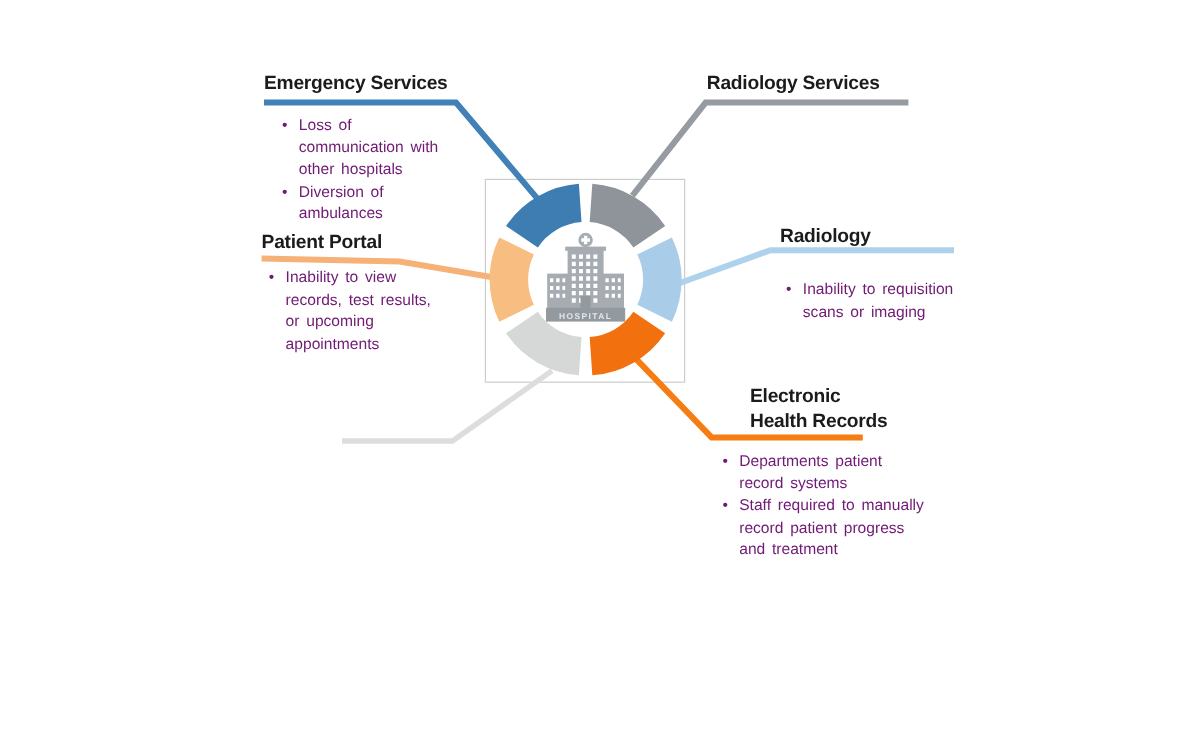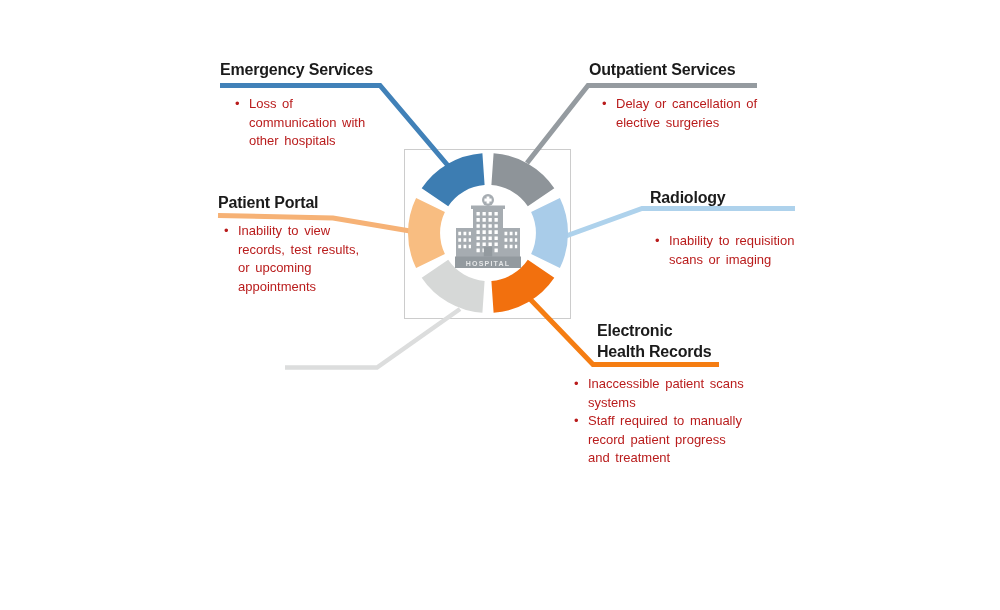--- a/index.html
+++ b/index.html
@@ -3,34 +3,34 @@
 <meta charset="utf-8">
 <style>
   html,body{margin:0;padding:0;background:#fff;}
   .page{position:relative;width:1000px;height:558px;background:#ffffff;
         font-family:"Liberation Sans",sans-serif;overflow:hidden;}
   svg.layer{position:absolute;left:0;top:0;}
   .section{position:absolute;}
   .title{margin:0;font-size:16px;line-height:20px;font-weight:700;color:#1b1b1b;
          letter-spacing:-0.2px;white-space:pre-line;}
   .impacts{list-style:none;margin:0;padding:0;font-size:13px;line-height:18.5px;
-           color:#b91c1c;word-spacing:2px;}
+           color:#701a75;word-spacing:2px;}
   .impacts li{position:relative;padding-left:16px;}
   .impacts li::before{content:"•";position:absolute;left:2px;top:0;}
   .sec-emergency{left:220px;top:60px;}
   .sec-emergency .impacts{margin:15px 0 0 13px;width:150px;}
   .sec-outpatient{left:589px;top:60px;}
   .sec-outpatient .impacts{margin:15px 0 0 11px;width:168px;}
   .sec-portal{left:218px;top:193px;}
   .sec-portal .impacts{margin:9px 0 0 4px;width:142px;}
   .sec-radiology{left:650px;top:188px;}
   .sec-radiology .impacts{margin:24px 0 0 3px;width:155px;}
   .sec-laboratory{left:283px;top:344px;}
   .sec-laboratory .impacts{margin:15px 0 0 2px;width:188px;}
-  .sec-ehr{left:597px;top:320px;}
+  .sec-ehr{left:625px;top:320px;}
   .sec-ehr .title{line-height:21px;}
   .sec-ehr .impacts{margin:13px 0 0 -25px;width:175px;}
   .caption{position:absolute;left:197px;top:527px;width:580px;font-size:14.5px;
            font-style:italic;color:#8a8a8a;letter-spacing:-0.1px;}
   .bld{fill:#a6acb1;}
   .bld-dark{fill:#939a9f;}
   .win{stroke:#ffffff;fill:none;}
 </style>
 </head>
 <body>
@@ -80,28 +80,26 @@
       <rect class="bld-dark" x="483.8" y="246.5" width="8.4" height="10"></rect>
       <rect class="bld-dark" x="455" y="256.5" width="66" height="11.5"></rect>
       <text x="488" y="265.5" text-anchor="middle" font-size="7" font-weight="bold" letter-spacing="1.2" fill="#e4e6e7" font-family="Liberation Sans, sans-serif">HOSPITAL</text>
     </g>
   </svg>
 
   <div class="section sec-emergency">
     <h3 class="title">Emergency Services</h3>
     <ul class="impacts">
       <li>Loss of communication with other hospitals</li>
+      <li>Diversion of ambulances</li>
     </ul>
   </div>
 
   <div class="section sec-outpatient">
-    <h3 class="title">Outpatient Services</h3>
-    <ul class="impacts">
-      <li>Delay or cancellation of elective surgeries</li>
-    </ul>
+    <h3 class="title">Radiology Services</h3>
   </div>
 
   <div class="section sec-portal">
     <h3 class="title">Patient Portal</h3>
     <ul class="impacts">
       <li>Inability to view records, test results, or upcoming appointments</li>
     </ul>
   </div>
 
   <div class="section sec-radiology">
@@ -111,19 +109,19 @@
     </ul>
   </div>
 
   <div class="section sec-laboratory">
   </div>
 
   <div class="section sec-ehr">
     <h3 class="title">Electronic
 Health Records</h3>
     <ul class="impacts">
-      <li>Inaccessible patient scans systems</li>
+      <li>Departments patient record systems</li>
       <li>Staff required to manually record patient progress and treatment</li>
     </ul>
   </div>
 
 
 </div>
 
 </body></html>

